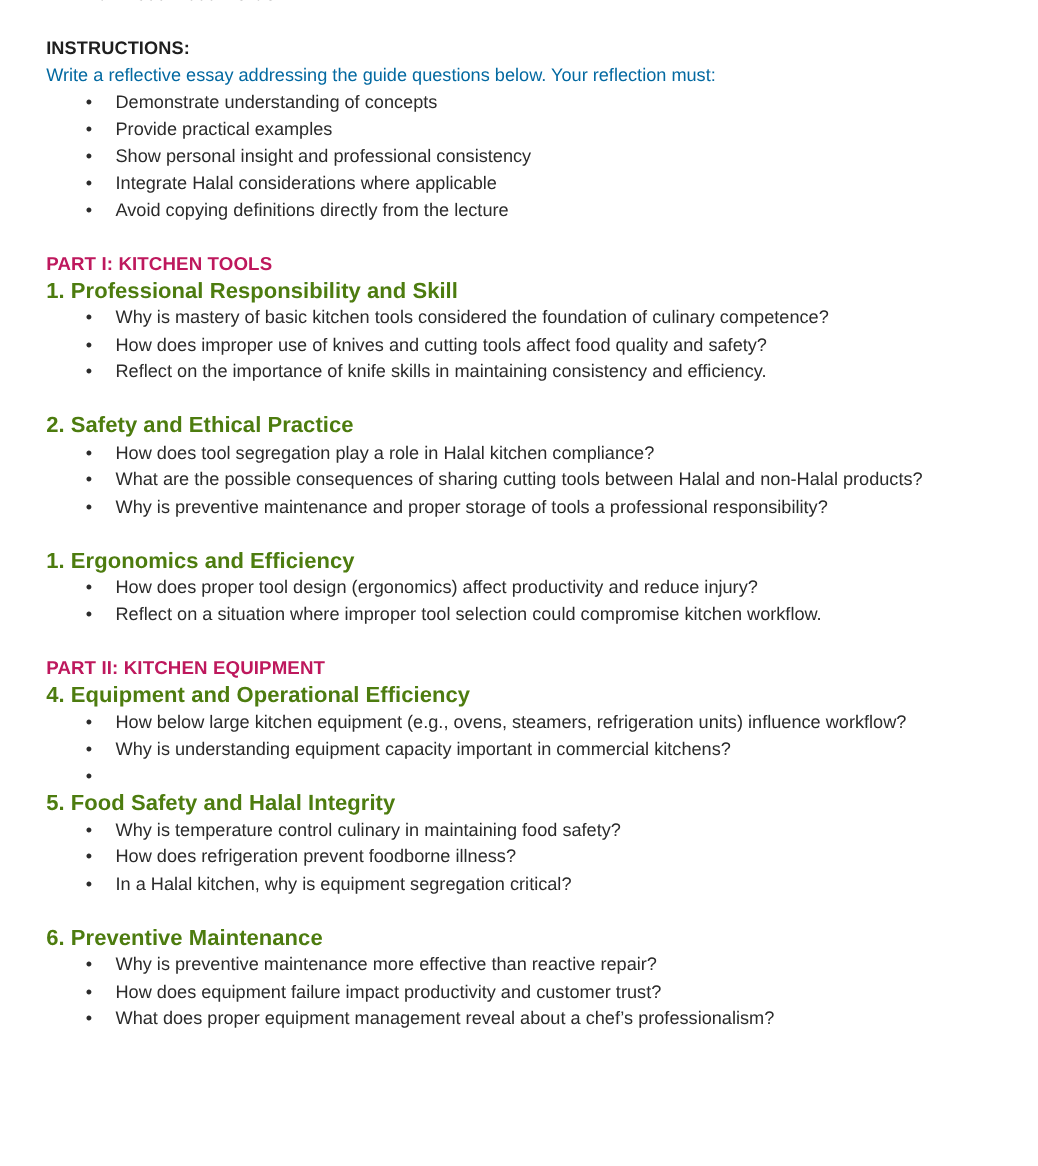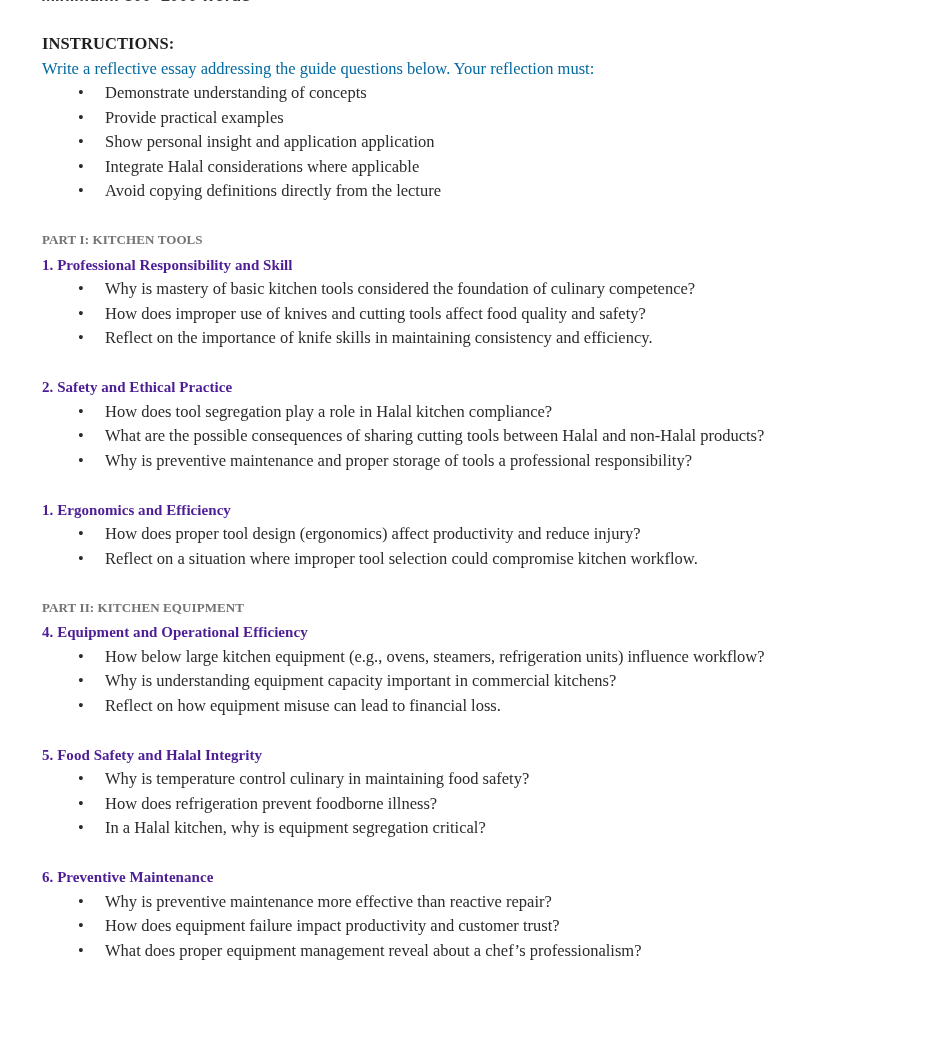--- a/index.html
+++ b/index.html
@@ -19,21 +19,20 @@
     width: 944px;
     height: 1060px;
     background: #ffffff;
     padding: 0;
     box-sizing: border-box;
   }
   .doc-body {
     padding-left: 42px;
     padding-right: 40px;
     padding-top: 0;
-    font-family: Liberation Serif, serif;
   }
   
   .clipped-line {
     position: absolute;
     left: 42px;
     top: -14px;
     font-weight: bold;
     font-style: italic;
     font-size: 16.5px;
     color: #3a3a3a;
@@ -70,31 +69,31 @@
     left: 36px;
     top: 0;
     width: 10px;
     font-size: 16.5px;
     line-height: 24.5px;
     color: #2b2b2b;
   }
   .section-gap { height: 24.5px; }
   .part-heading {
     font-weight: bold;
-    font-size: 13px;
+    font-size: 17px;
     line-height: 24.5px;
     letter-spacing: 0.1px;
-    color: #737373;
+    color: #be185d;
   }
   .sub-heading {
     font-weight: bold;
-    font-size: 15px;
+    font-size: 20px;
     line-height: 24.5px;
     letter-spacing: 0.05px;
-    color: #4c1d95;
+    color: #4d7c0f;
   }
 </style>
 </head>
 <body>
 
 <div class="page">
 
   <div class="clipped-line">Minimum: 800–1000 words</div>
 
   <div class="doc-body">
@@ -109,21 +108,21 @@
       <li class="bullet-item">
         <span class="bullet-dot">•</span>
         <span>Demonstrate understanding of concepts</span>
       </li>
       <li class="bullet-item">
         <span class="bullet-dot">•</span>
         <span>Provide practical examples</span>
       </li>
       <li class="bullet-item">
         <span class="bullet-dot">•</span>
-        <span>Show personal insight and application application</span>
+        <span>Show personal insight and professional consistency</span>
       </li>
       <li class="bullet-item">
         <span class="bullet-dot">•</span>
         <span>Integrate Halal considerations where applicable</span>
       </li>
       <li class="bullet-item">
         <span class="bullet-dot">•</span>
         <span>Avoid copying definitions directly from the lecture</span>
       </li>
     </ul>
@@ -189,21 +188,20 @@
       <li class="bullet-item">
         <span class="bullet-dot">•</span>
         <span>How below large kitchen equipment (e.g., ovens, steamers, refrigeration units) influence workflow?</span>
       </li>
       <li class="bullet-item">
         <span class="bullet-dot">•</span>
         <span>Why is understanding equipment capacity important in commercial kitchens?</span>
       </li>
       <li class="bullet-item">
         <span class="bullet-dot">•</span>
-        <span>Reflect on how equipment misuse can lead to financial loss.</span>
       </li>
     </ul>
 
     <div class="section-gap"></div>
 
     <div class="sub-heading">5. Food Safety and Halal Integrity</div>
     <ul class="bullet-list">
       <li class="bullet-item">
         <span class="bullet-dot">•</span>
         <span>Why is temperature control culinary in maintaining food safety?</span>

